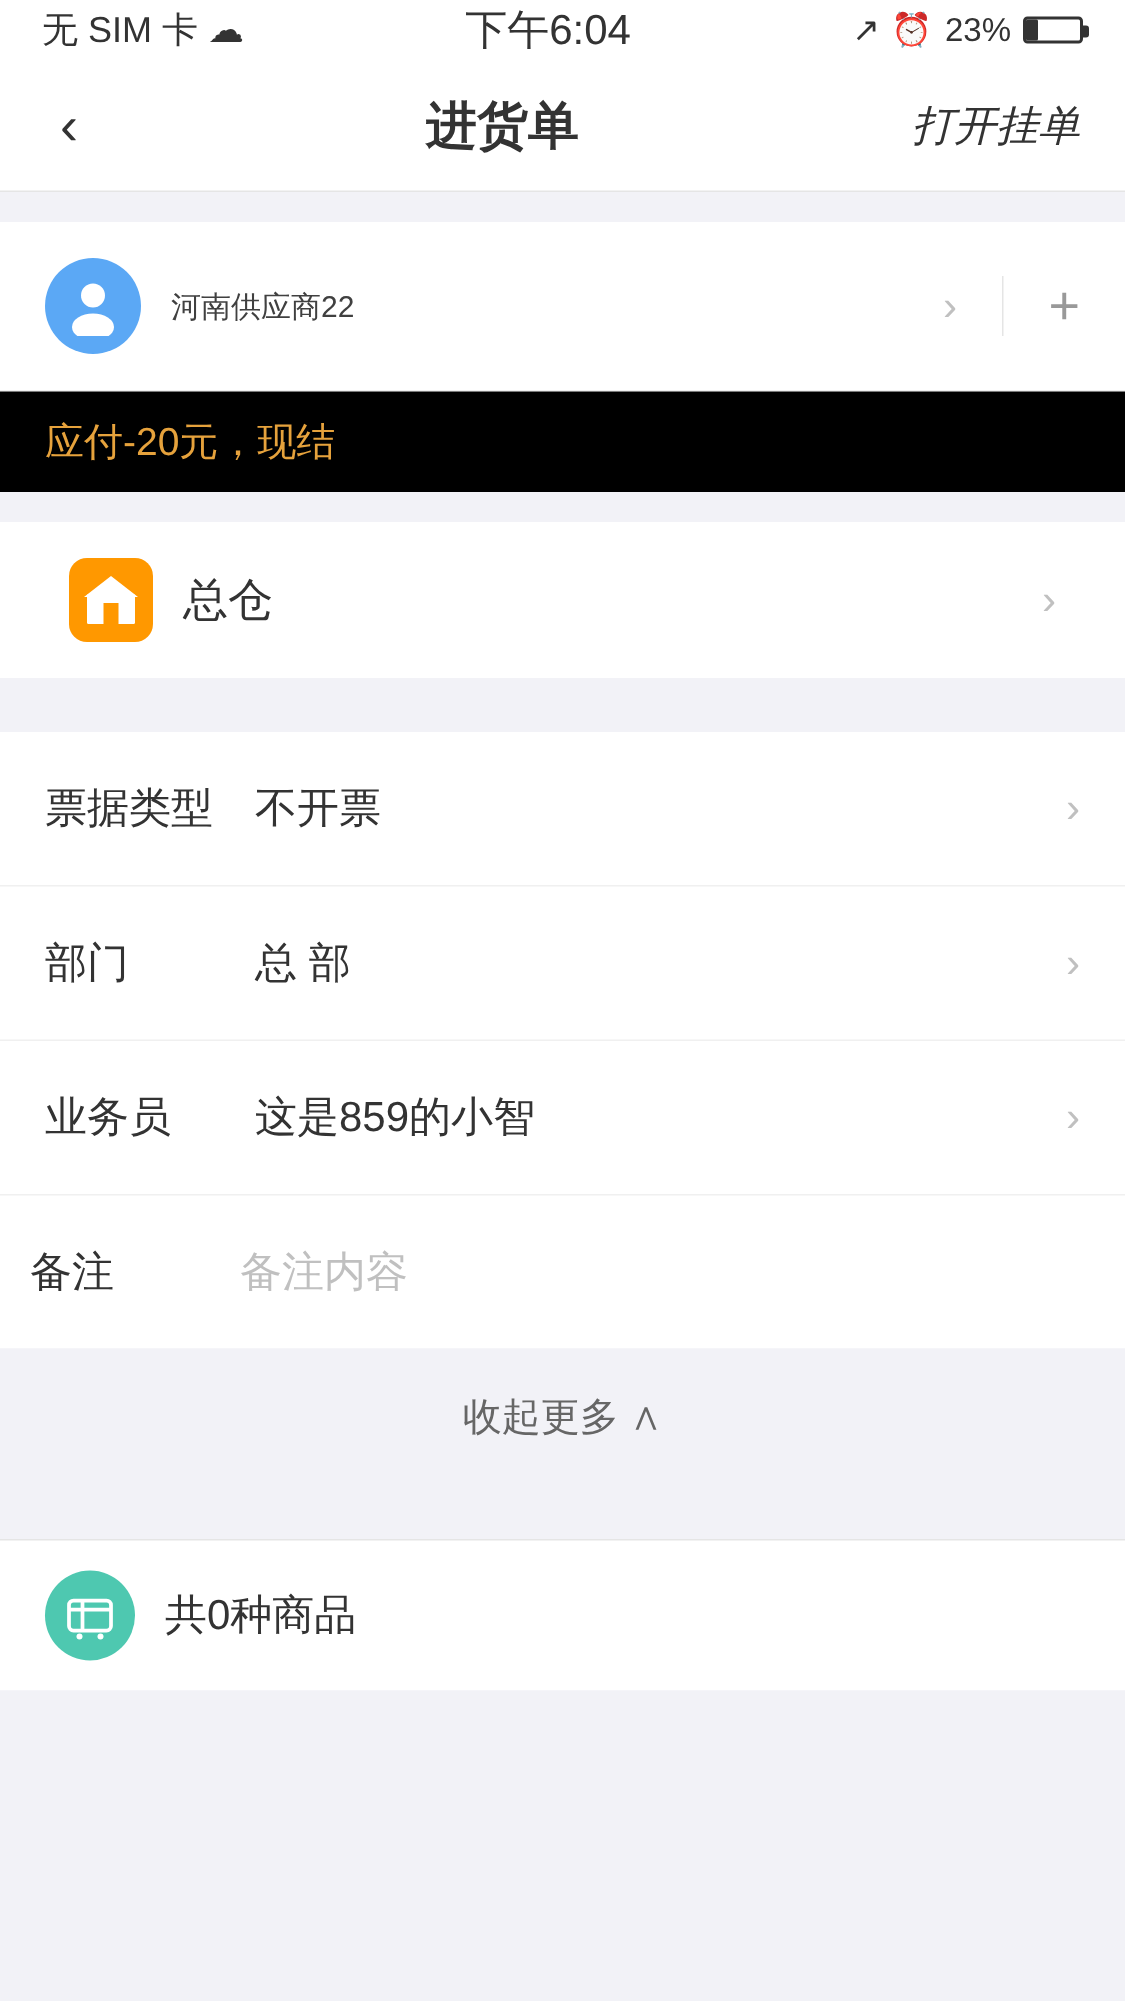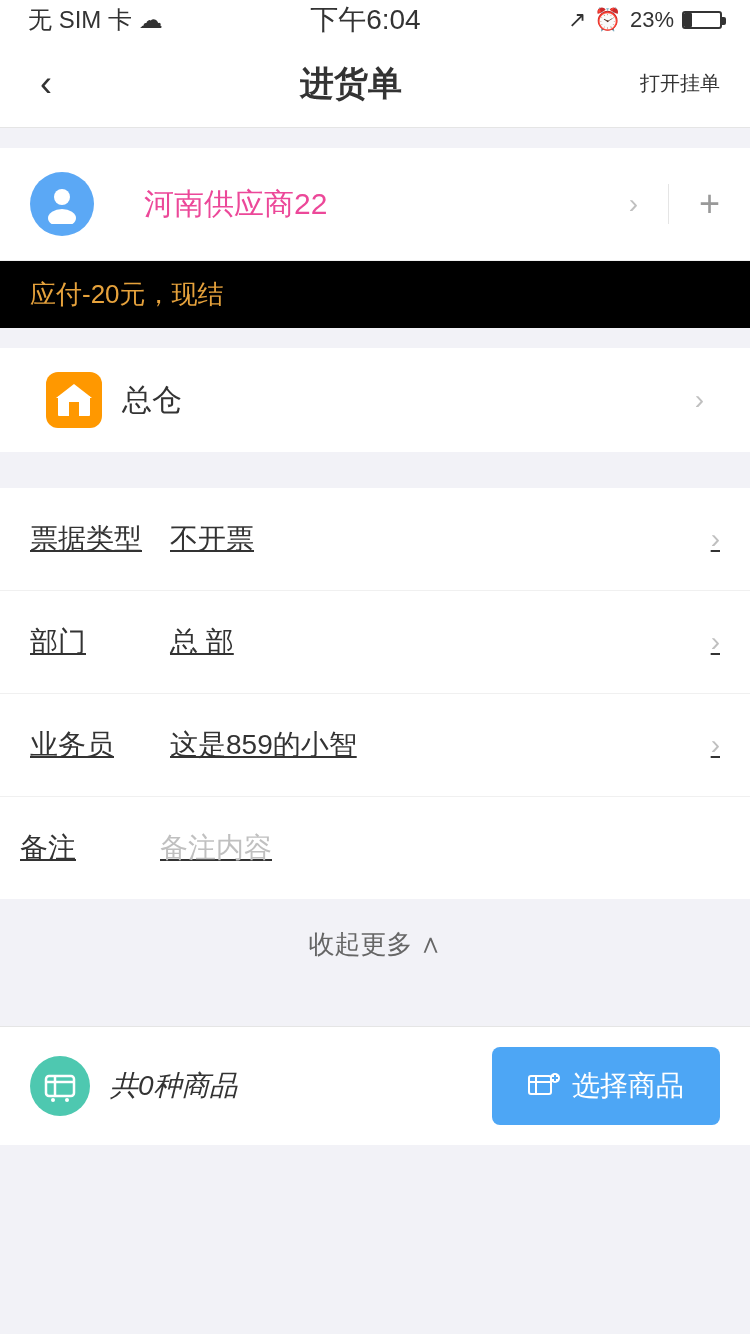--- a/index.html
+++ b/index.html
@@ -54,23 +54,24 @@
       color: #333;
       cursor: pointer;
       padding: 10px;
     }
     .nav-title {
       font-size: 34px;
       font-weight: 600;
       color: #333;
     }
     .nav-action {
-      font-size: 20px;
+      font-size: 28px;
       color: #333;
       cursor: pointer;
+      font-style: italic;
     }
 
     
     .section-divider {
       height: 20px;
       background: #f2f2f7;
     }
 
     
     .card-section {
@@ -87,23 +88,22 @@
     }
     .supplier-avatar {
       width: 64px; height: 64px; border-radius: 50%;
       background: #5ba8f5;
       display: flex; align-items: center; justify-content: center;
       margin-right: 20px;
       flex-shrink: 0;
     }
     .supplier-name {
       flex: 1;
-      font-size: 30px;
-      color: #ec4899;
-      margin-left: 30px;
+      font-size: 20px;
+      color: #404040;
     }
     .supplier-right {
       display: flex;
       align-items: center;
       gap: 30px;
     }
     .chevron-icon {
       color: #c0c0c0;
       font-size: 28px;
     }
@@ -141,21 +141,20 @@
     .warehouse-label {
       flex: 1;
       font-size: 30px;
       color: #333;
     }
 
     
     .form-section {
       background: #fff;
       margin-top: 16px;
-      text-decoration: underline;
     }
     .form-row {
       display: flex;
       align-items: center;
       padding: 32px 30px;
       border-bottom: 1px solid #f0f0f0;
       min-height: 100px;
     }
     .form-row:last-child {
       border-bottom: none;
@@ -204,21 +203,20 @@
       width: 60px; height: 60px; border-radius: 50%;
       background: #4ec8b0;
       display: flex; align-items: center; justify-content: center;
       margin-right: 20px;
       flex-shrink: 0;
     }
     .product-count-text {
       flex: 1;
       font-size: 28px;
       color: #333;
-      font-style: italic;
     }
     .select-product-btn {
       background: #4da6f5;
       color: #fff;
       border: none;
       border-radius: 8px;
       padding: 20px 36px;
       font-size: 28px;
       display: flex;
       align-items: center;
@@ -331,26 +329,15 @@
   <div class="product-count-icon">
     <svg width="36" height="36" viewBox="0 0 36 36">
       <rect x="4" y="8" width="28" height="20" rx="3" fill="none" stroke="white" stroke-width="2.5"></rect>
       <polyline points="4,14 32,14" stroke="white" stroke-width="2.5"></polyline>
       <line x1="13" y1="8" x2="13" y2="28" stroke="white" stroke-width="2.5"></line>
       <circle cx="11" cy="32" r="2" fill="white"></circle>
       <circle cx="25" cy="32" r="2" fill="white"></circle>
     </svg>
   </div>
   <span class="product-count-text">共0种商品</span>
-  <button class="select-product-btn">
-    <svg width="32" height="28" viewBox="0 0 32 28">
-      <rect x="1" y="4" width="22" height="18" rx="2" fill="none" stroke="white" stroke-width="2"></rect>
-      <polyline points="1,10 23,10" stroke="white" stroke-width="2"></polyline>
-      <line x1="8" y1="4" x2="8" y2="22" stroke="white" stroke-width="2"></line>
-      <circle cx="27" cy="6" r="5" fill="white"></circle>
-      <line x1="27" y1="3" x2="27" y2="9" stroke="#4da6f5" stroke-width="2"></line>
-      <line x1="24" y1="6" x2="30" y2="6" stroke="#4da6f5" stroke-width="2"></line>
-    </svg>
-    <span>选择商品</span>
-  </button>
 </div>
 
 <div class="page-bg"></div>
 
 </body></html>

